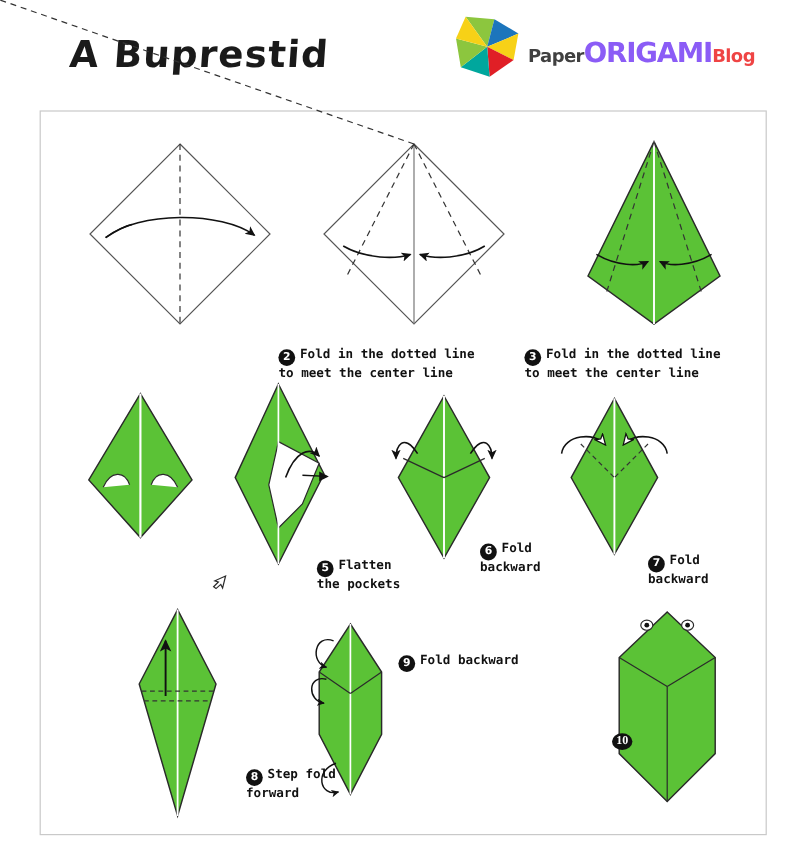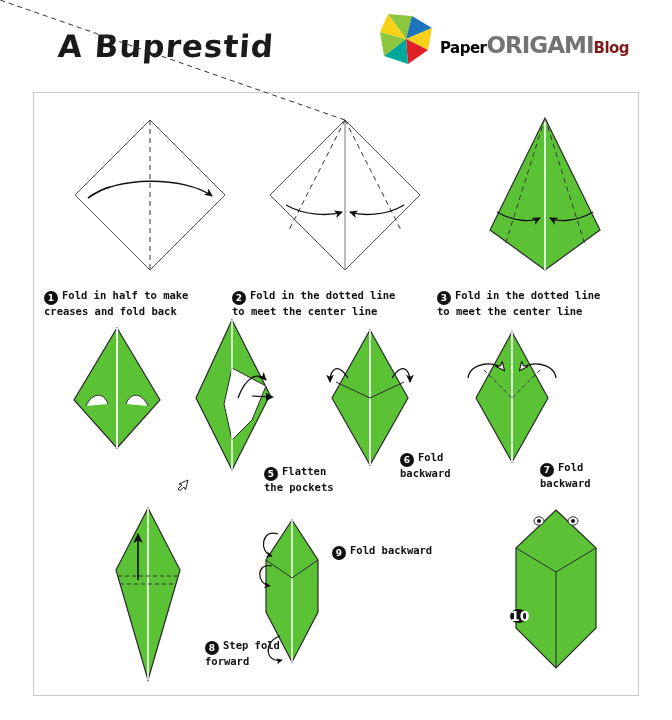--- a/index.html
+++ b/index.html
@@ -48,32 +48,32 @@
   .logo-text {
     position: absolute;
     left: 62px;
     top: 22px;
     white-space: nowrap;
     font-family: "DejaVu Sans", sans-serif;
   }
   .logo-text .t-paper {
     font-size: 15px;
     font-weight: bold;
-    color: #000000;
+    color: #404040;
     letter-spacing: -0.5px;
   }
   .logo-text .t-origami {
     font-size: 23px;
     font-weight: bold;
     letter-spacing: -1px;
   }
   .logo-text .t-blog {
     font-size: 15px;
     font-weight: bold;
-    color: #7f1d1d;
+    color: #ef4444;
     letter-spacing: -0.5px;
   }
 
   
   .frame {
     position: absolute;
     left: 33px;
     top: 92px;
     width: 606px;
     height: 604px;
@@ -109,21 +109,21 @@
     background: #111;
     color: #fff;
     font-family: "DejaVu Sans", sans-serif;
     font-size: 9px;
     font-weight: bold;
     line-height: 14px;
     text-align: center;
     vertical-align: -2px;
     margin-right: 3px;
   }
-  .badge.wide { width: 17px; font-size: 14px; }
+  .badge.wide { width: 17px; font-size: 10px; font-family: Liberation Serif, serif; }
   .step-body { display: inline; }
   .step-block .badge { margin-right: 4px; }
 </style>
 </head>
 <body>
 
 <div class="page">
 
   <div class="title">A Buprestid</div>
 
@@ -131,21 +131,21 @@
     <svg class="logo-mark" viewBox="0 0 56 58">
       <polygon points="28,29 10,4 34,6" fill="#8cc63e"></polygon>
       <polygon points="28,29 34,6 54,18" fill="#1c75bc"></polygon>
       <polygon points="28,29 54,18 50,40" fill="#f7d117"></polygon>
       <polygon points="28,29 50,40 30,54" fill="#e01f26"></polygon>
       <polygon points="28,29 30,54 6,46" fill="#00a79d"></polygon>
       <polygon points="28,29 6,46 2,22" fill="#8cc63e"></polygon>
       <polygon points="28,29 2,22 10,4" fill="#f7d117"></polygon>
     </svg>
     <div class="logo-text">
-      <span class="t-paper">Paper</span><span class="t-origami" style="color:#737373">ORIGAMI</span><span class="t-blog">Blog</span>
+      <span class="t-paper">Paper</span><span class="t-origami" style="color:#8b5cf6">ORIGAMI</span><span class="t-blog">Blog</span>
     </div>
   </div>
 
   <div class="frame"></div>
 
   <svg class="diagram-layer" viewBox="0 0 672 720">
     <defs>
       <marker id="arrowFill" markerWidth="7" markerHeight="7" refX="5.6" refY="3" orient="auto">
         <path d="M0,0 L6.4,3 L0,6 L1.6,3 Z" fill="#111"></path>
       </marker>
@@ -240,24 +240,20 @@
       <line x1="516" y1="548" x2="556" y2="572" stroke="#2a2a2a" stroke-width="1"></line>
       <line x1="596" y1="548" x2="556" y2="572" stroke="#2a2a2a" stroke-width="1"></line>
       <line x1="556" y1="572" x2="556" y2="668" stroke="#2a2a2a" stroke-width="1"></line>
       <ellipse cx="539" cy="521" rx="5" ry="4.2" fill="#ffffff" stroke="#2a2a2a" stroke-width="1"></ellipse>
       <ellipse cx="573" cy="521" rx="5" ry="4.2" fill="#ffffff" stroke="#2a2a2a" stroke-width="1"></ellipse>
       <circle cx="539" cy="521" r="2" fill="#111"></circle>
       <circle cx="573" cy="521" r="2" fill="#111"></circle>
     </g>
   </svg>
 
-  <div class="step step-block" style="left:44px; top:276px; width:176px;">
-    <span class="badge">1</span><span class="step-body">Fold in half to make
-creases and fold back</span>
-  </div>
 
   <div class="step step-block" style="left:232px; top:276px; width:196px;">
     <span class="badge">2</span><span class="step-body">Fold in the dotted line
 to meet the center line</span>
   </div>
 
   <div class="step step-block" style="left:437px; top:276px; width:196px;">
     <span class="badge">3</span><span class="step-body">Fold in the dotted line
 to meet the center line</span>
   </div>

